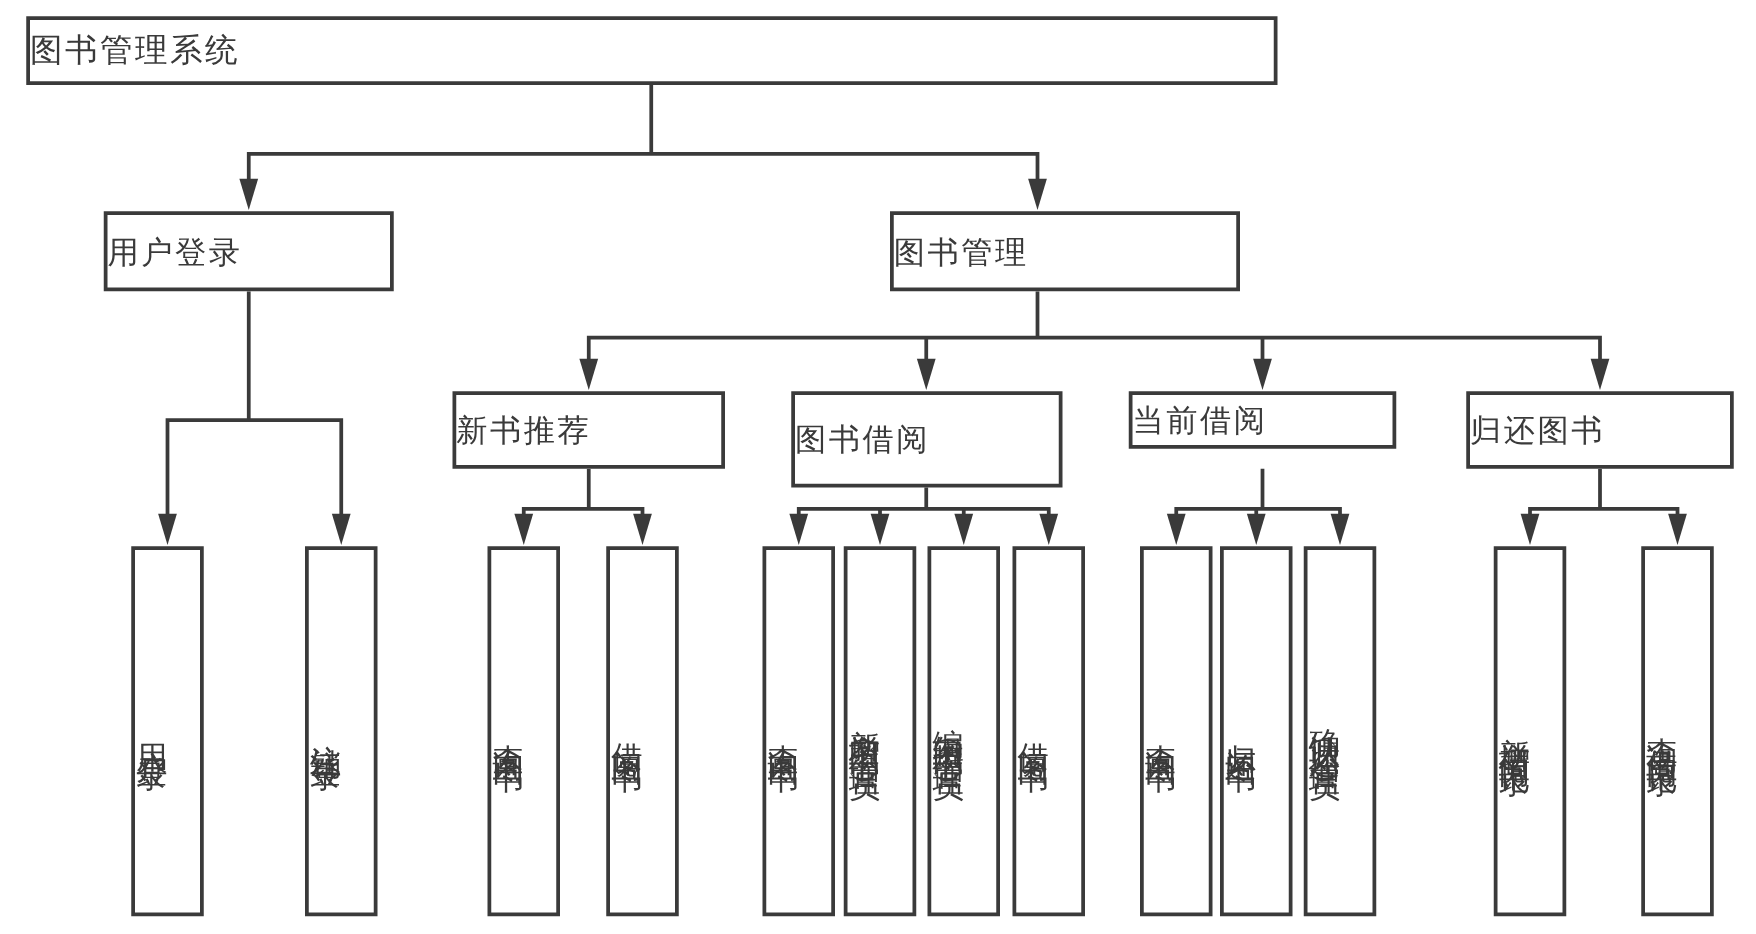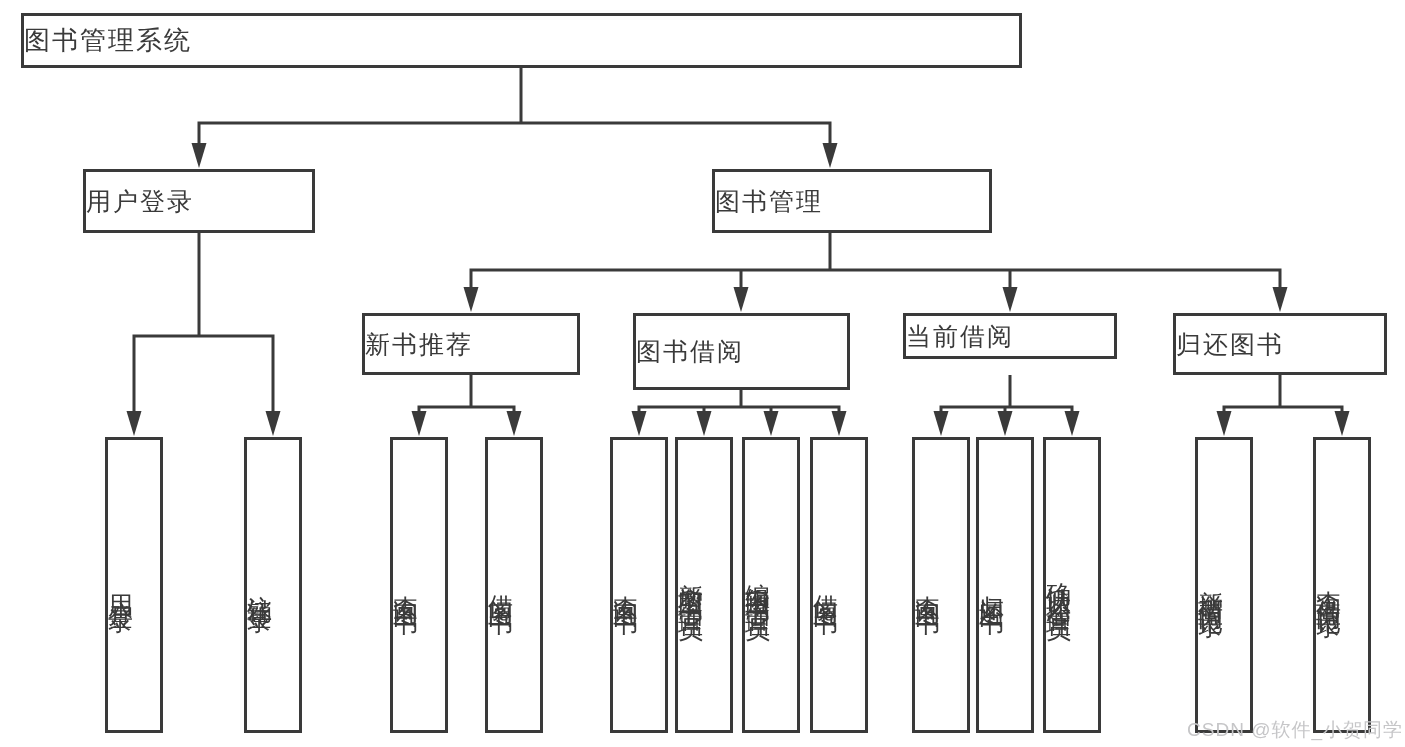--- a/index.html
+++ b/index.html
@@ -182,15 +182,14 @@
   <div class="box leaf leaf-10">
     <span class="vlabel">确认归还（管理员）</span>
   </div>
   <div class="box leaf leaf-11">
     <span class="vlabel">新增借阅记录</span>
   </div>
   <div class="box leaf leaf-12">
     <span class="vlabel">查询借阅记录</span>
   </div>
 
-  <div class="watermark">CSDN @软件_小贺同学</div>
 
 </div>
 
 </body></html>

